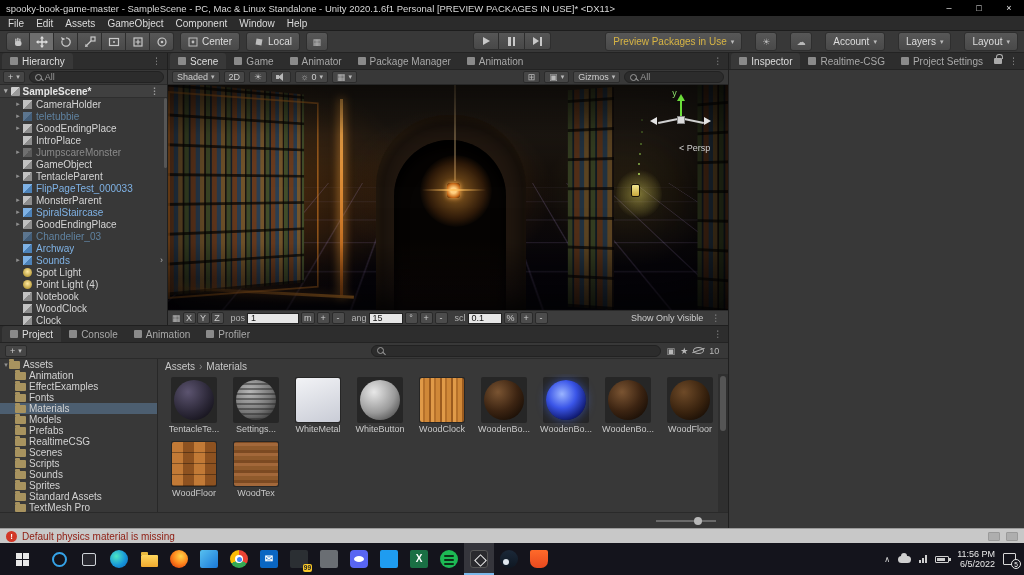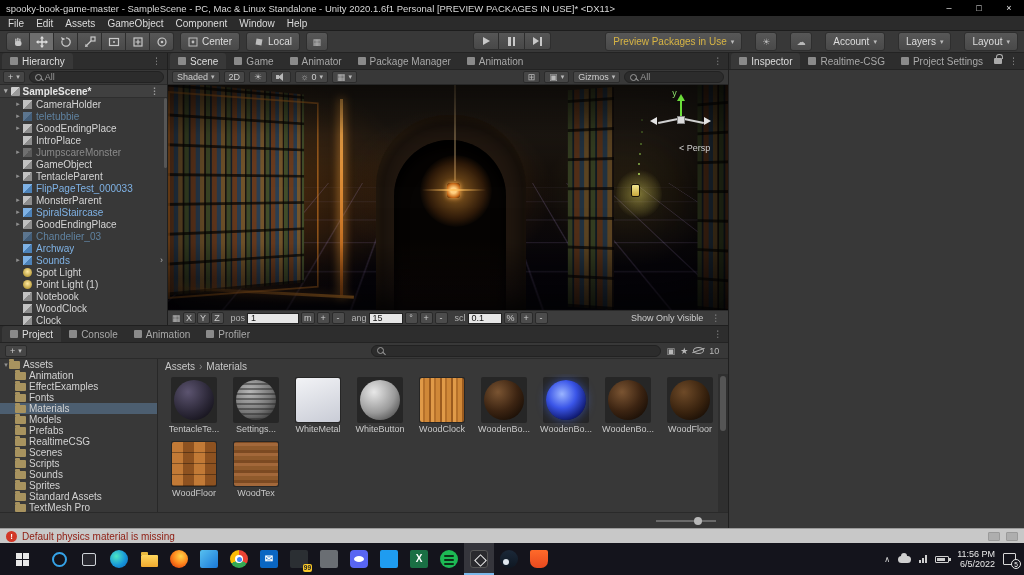--- a/index.html
+++ b/index.html
@@ -504,21 +504,21 @@
             <div class="h-row" title="Spot Light">
               <span class="h-arrow"></span>
               <span class="h-icon light"></span>
               <span class="h-label st-normal">Spot Light</span>
               <span class="h-chev"></span>
             </div>
 
             <div class="h-row" title="Point Light (1)">
               <span class="h-arrow"></span>
               <span class="h-icon light"></span>
-              <span class="h-label st-normal">Point Light (1)</span>
+              <span class="h-label st-normal">Point Light (4)</span>
               <span class="h-chev"></span>
             </div>
 
             <div class="h-row" title="Notebook">
               <span class="h-arrow"></span>
               <span class="h-icon cube"></span>
               <span class="h-label st-normal">Notebook</span>
               <span class="h-chev"></span>
             </div>
 

